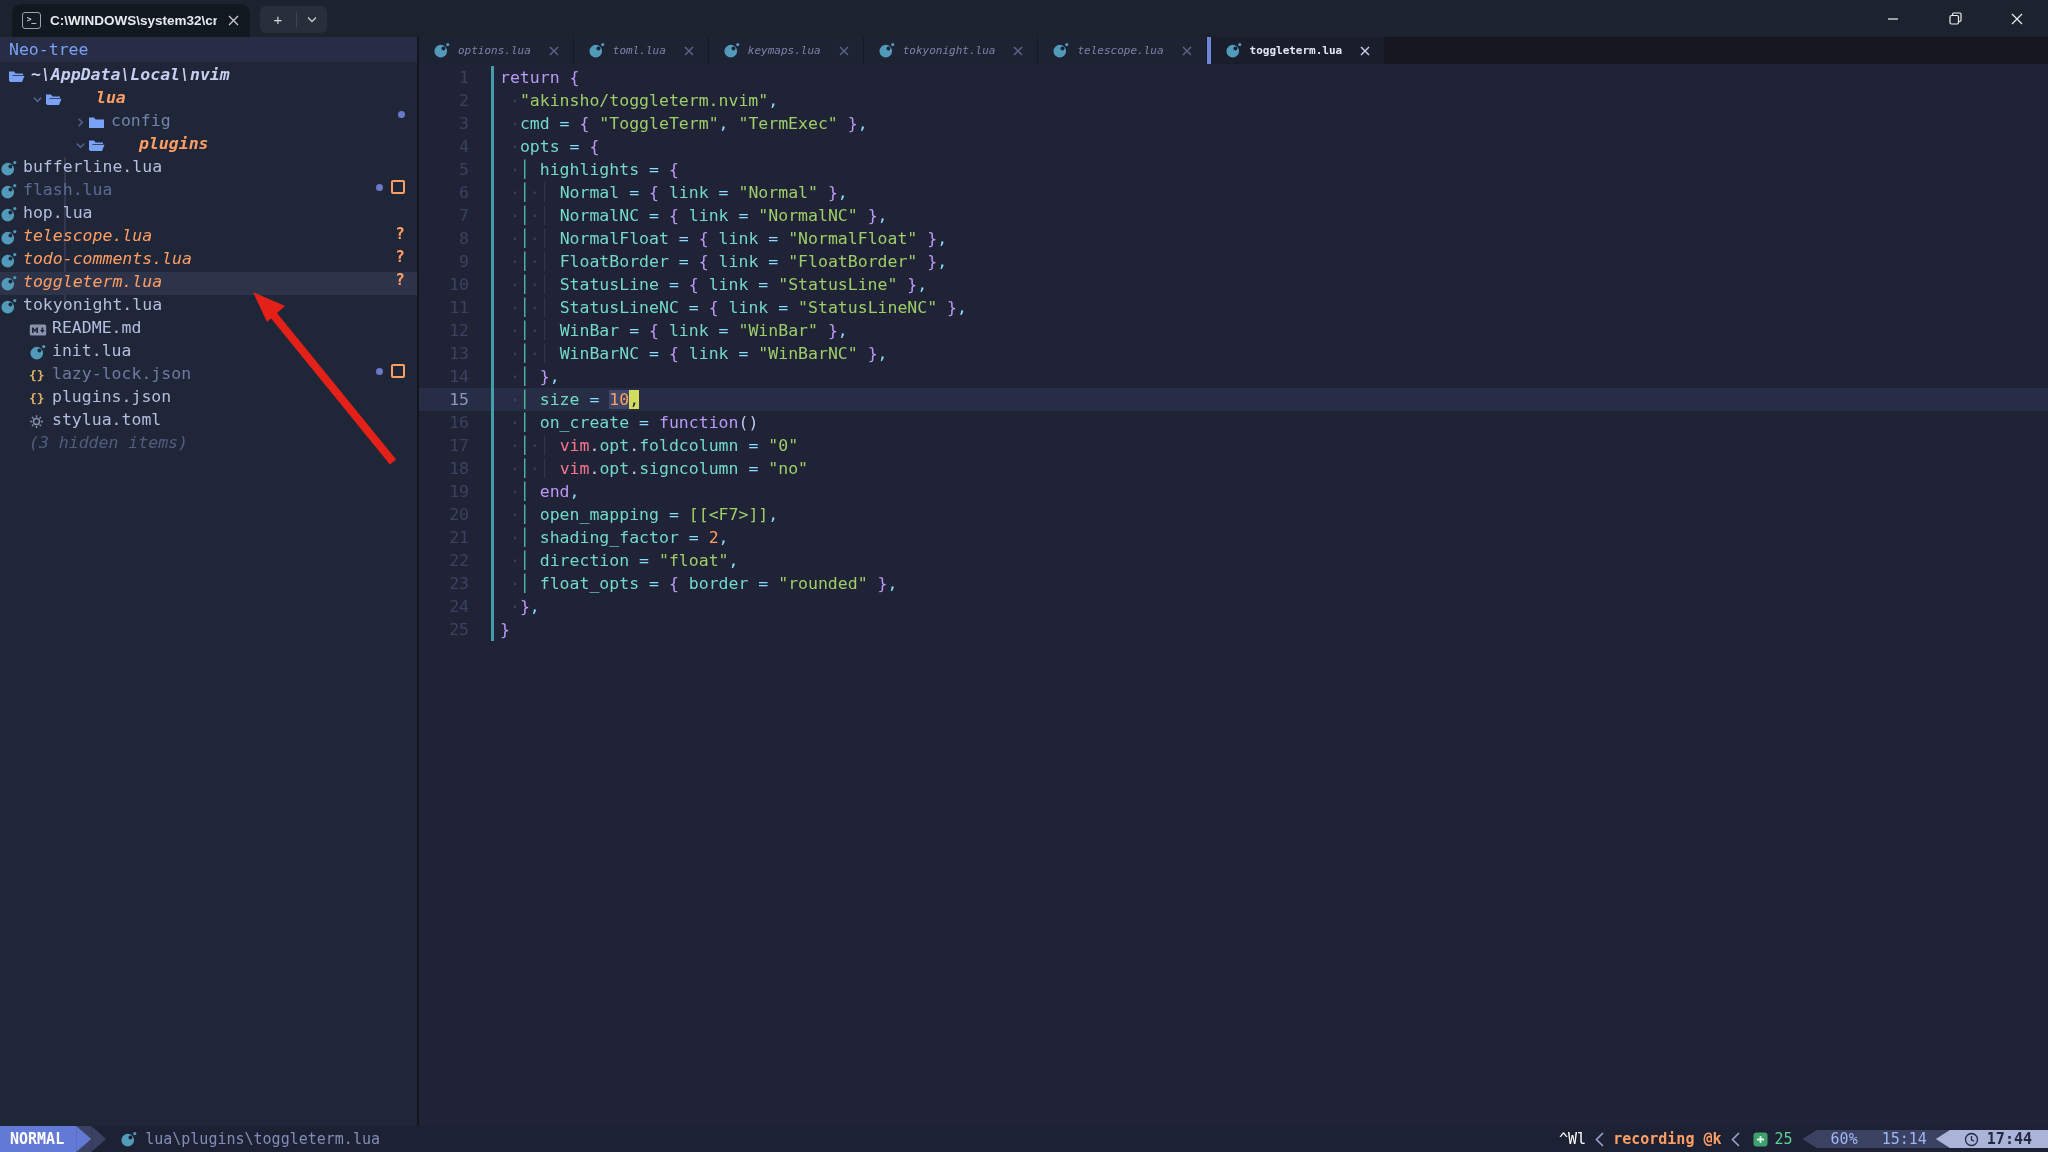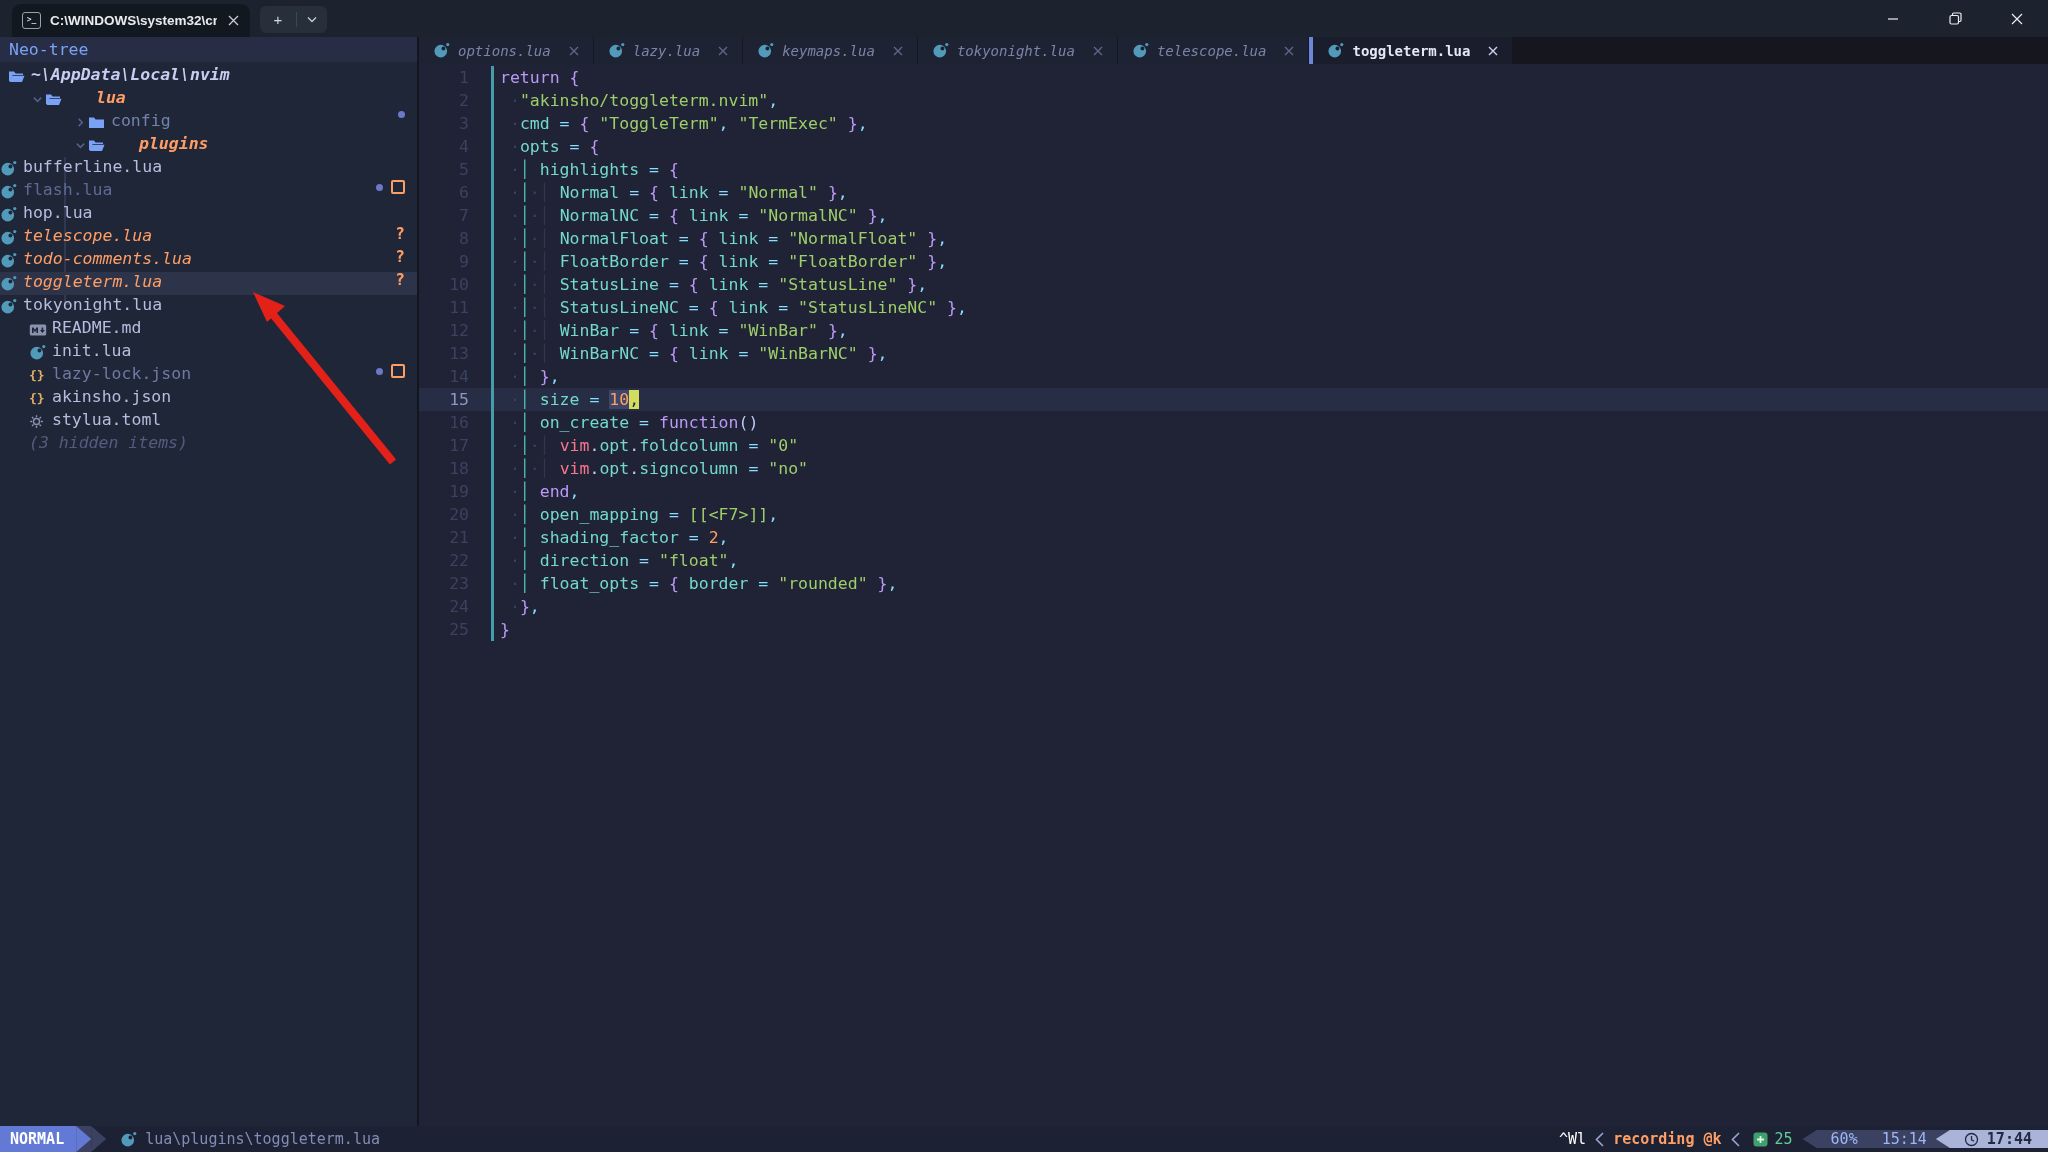--- a/index.html
+++ b/index.html
@@ -50,21 +50,21 @@
   .ind-square{width:10px;height:10px;border:2px solid #ff9e64;border-radius:2px;}
   .ind-question{color:#ff9e64;font-weight:bold;font-size:16px;line-height:1;}
   .tree-guide{position:absolute;left:64px;width:2px;background:#323850;}
   .tree-guide-elbow{position:absolute;background:#323850;height:2px;}
   .json-ico{color:#e0af68;font-weight:bold;font-size:13px;}
 
   
   .editorcol{flex:1;display:flex;flex-direction:column;background:#1f2335;min-width:0;}
   .bufferline{height:27px;display:flex;background:#181c2b;}
   .buftab{display:flex;align-items:center;gap:8px;padding:0 14px;background:#1e2334;
-    border-right:1px solid #141724;font-size:14px;font-style:italic;color:#7b84a8;}
+    border-right:1px solid #141724;font-size:11px;font-style:italic;color:#7b84a8;}
   .buftab .bt-close{margin-left:10px;color:#5d6588;display:flex;}
   .buftab.active{background:#191d2c;border-left:4px solid #6e85d8;color:#e3e7f6;
     font-style:normal;font-weight:bold;}
   .buftab.active .bt-close{color:#ccd3ec;}
   .buf-fill{flex:1;background:#15161e;}
 
   
   .code{flex:1;padding-top:2px;font-size:16.5px;line-height:23px;}
   .code-line{display:flex;height:23px;white-space:pre;}
   .code-line.cur{background:#272d44;}
@@ -214,21 +214,21 @@
                 <rect x="0.8" y="1.5" width="16.4" height="11" rx="1.6" fill="#8a93ad"></rect>
                 <path d="M3 10V4.5h1.6L6 7l1.4-2.5H9V10H7.4V7L6 9.2 4.6 7v3z" fill="#1f2638"></path>
                 <path d="M12.6 4.5h1.6V7h1.6l-2.4 3-2.4-3h1.6z" fill="#1f2638"></path>
               </svg></span><span class="nt-label">README.md</span></div>
           <div class="nt-row lvl1 cls-file"><span class="ficon"><svg width="17" height="17" viewBox="0 0 16 16">
                 <circle cx="7.3" cy="8.6" r="5.9" fill="#519aba"></circle>
                 <circle cx="9.8" cy="6.1" r="1.8" fill="#1f2638"></circle>
                 <circle cx="13.9" cy="2.4" r="1.5" fill="#519aba"></circle>
               </svg></span><span class="nt-label">init.lua</span></div>
           <div class="nt-row lvl1 cls-file-dim2"><span class="ficon"><span class="json-ico">{}</span></span><span class="nt-label">lazy-lock.json</span><span class="inds"><span class="ind-dot"></span><span class="ind-square"></span></span></div>
-          <div class="nt-row lvl1 cls-file"><span class="ficon"><span class="json-ico">{}</span></span><span class="nt-label">akinsho.json</span></div>
+          <div class="nt-row lvl1 cls-file"><span class="ficon"><span class="json-ico">{}</span></span><span class="nt-label">plugins.json</span></div>
           <div class="nt-row lvl1 cls-file"><span class="ficon"><svg width="15" height="15" viewBox="0 0 16 16" fill="none" stroke="#8a93ad" stroke-width="1.5">
                 <circle cx="8" cy="8" r="3.2"></circle>
                 <path d="M8 1.2v2.2M8 12.6v2.2M1.2 8h2.2M12.6 8h2.2M3.2 3.2l1.6 1.6M11.2 11.2l1.6 1.6M12.8 3.2l-1.6 1.6M4.8 11.2l-1.6 1.6"></path>
               </svg></span><span class="nt-label">stylua.toml</span></div>
           <div class="nt-row lvl1 cls-hidden-note"><span class="nt-label">(3 hidden items)</span></div>
         </div>
     </aside>
 
     <div class="editorcol">
       <div class="bufferline" id="bufTabs">
@@ -248,21 +248,21 @@
             </span>
           </div>
           <div class="buftab">
             <span>
               <svg width="17" height="17" viewBox="0 0 16 16">
                 <circle cx="7.3" cy="8.6" r="5.9" fill="#519aba"></circle>
                 <circle cx="9.8" cy="6.1" r="1.8" fill="#1e2334"></circle>
                 <circle cx="13.9" cy="2.4" r="1.5" fill="#519aba"></circle>
               </svg>
             </span>
-            <span>lazy.lua</span>
+            <span>toml.lua</span>
             <span class="bt-close">
               <svg width="10" height="10" viewBox="0 0 10 10">
                 <path d="M1 1l8 8M9 1L1 9" stroke="currentColor" stroke-width="1.4"></path>
               </svg>
             </span>
           </div>
           <div class="buftab">
             <span>
               <svg width="17" height="17" viewBox="0 0 16 16">
                 <circle cx="7.3" cy="8.6" r="5.9" fill="#519aba"></circle>

